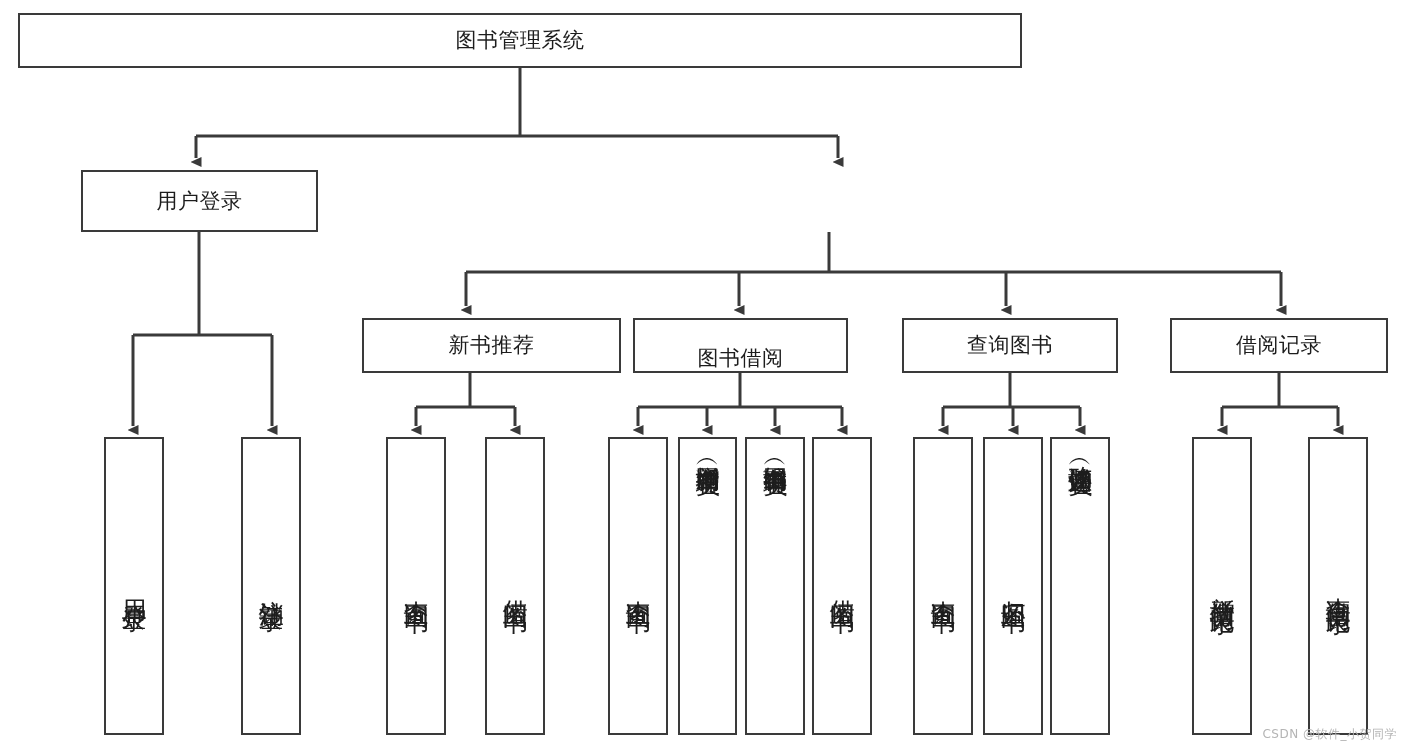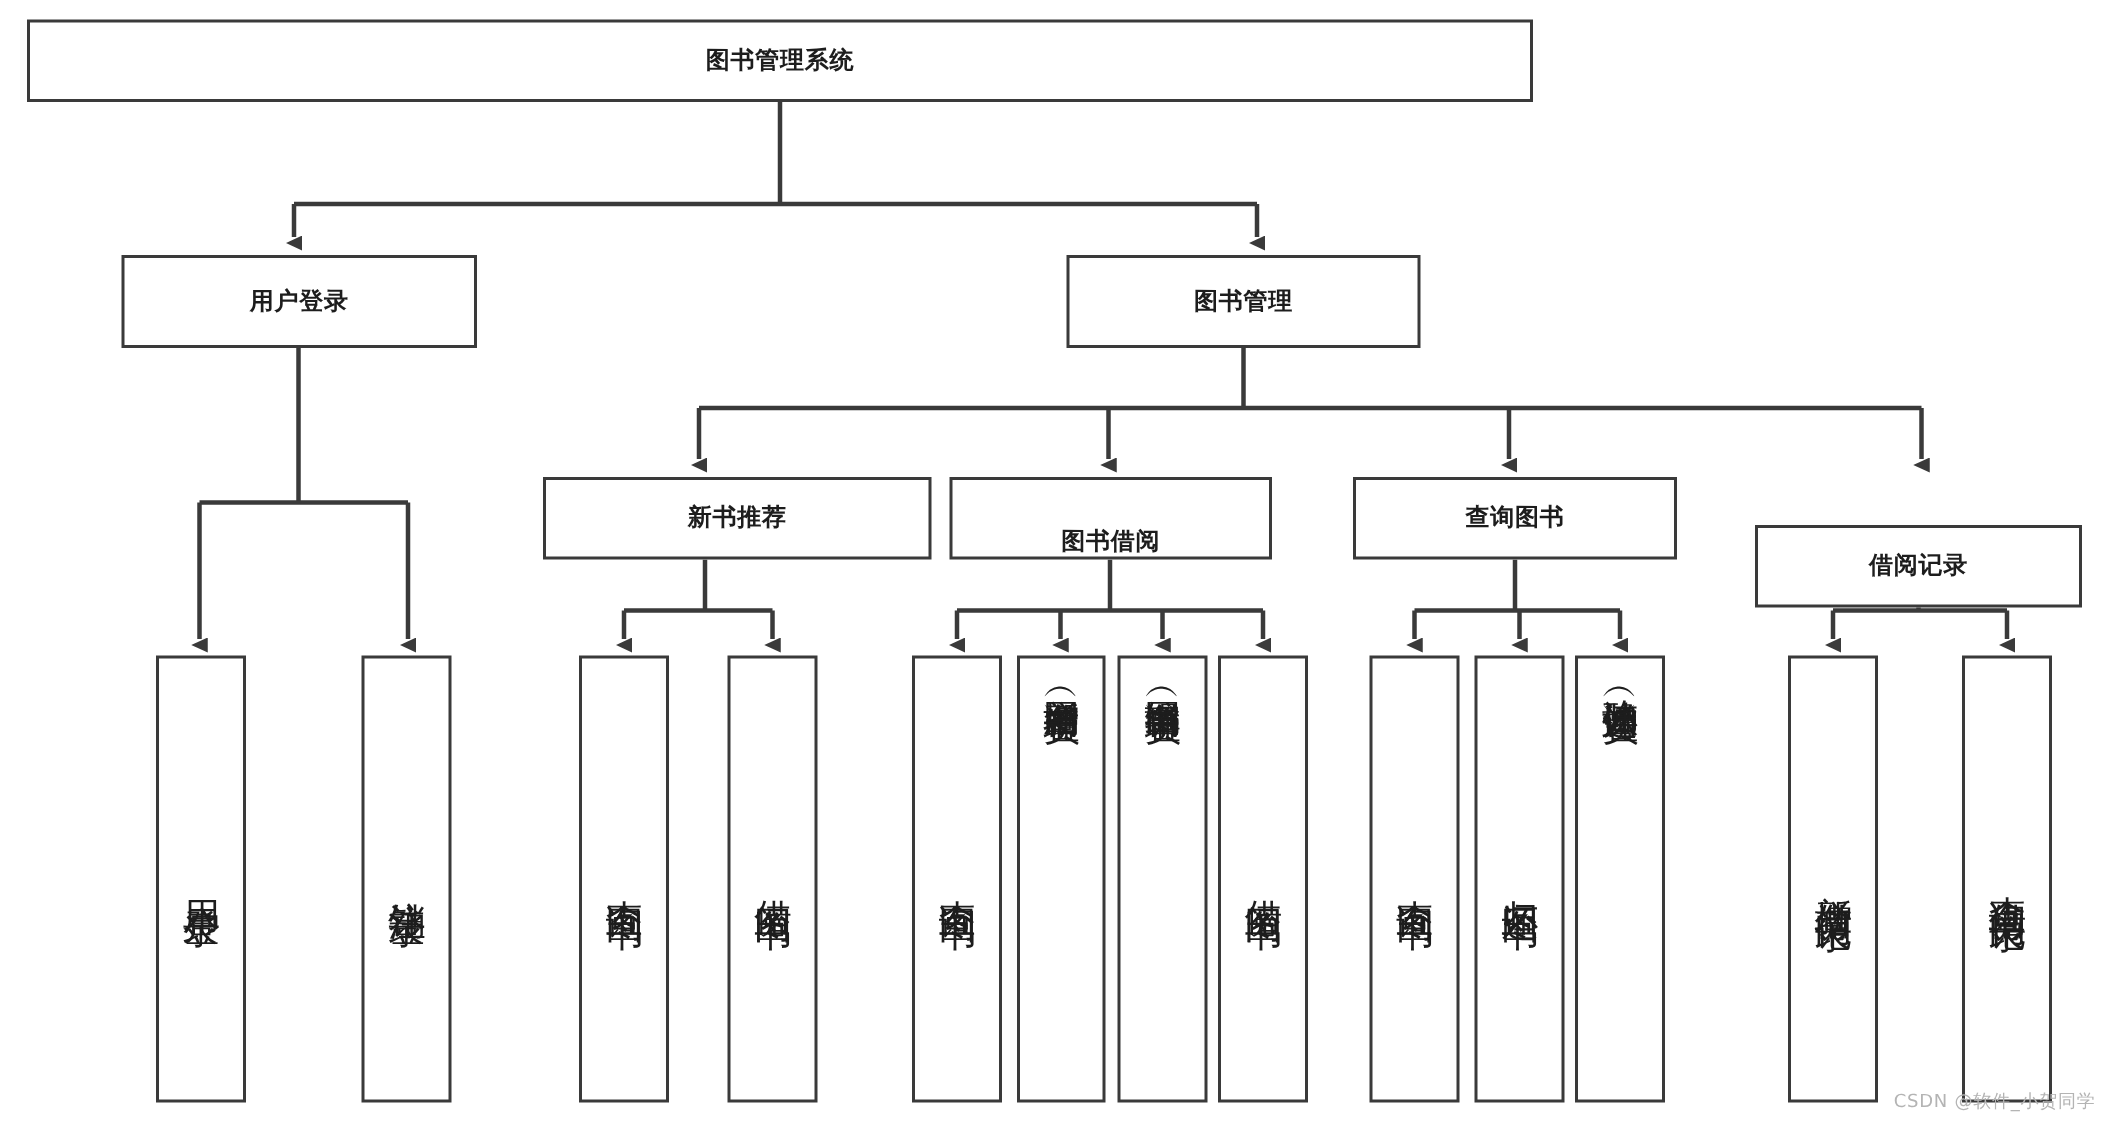--- a/index.html
+++ b/index.html
@@ -35,24 +35,23 @@
     color: #1d1d1d;
     z-index: 2;
   }
   .node .label {
     display: block;
     text-align: center;
     line-height: 1.18;
     color: #1d1d1d;
   }
   .node.horizontal .label {
-    font-size: 16px;
+    font-size: 21px;
     letter-spacing: 0.5px;
     white-space: nowrap;
-    font-weight: bold;
   }
   .node.vertical {
     align-items: flex-start;
     padding-top: 8px;
   }
   .node.vertical .label {
     writing-mode: vertical-rl;
     text-orientation: upright;
     font-size: 25px;
     letter-spacing: 3px;
@@ -133,34 +132,31 @@
     </g>
   </svg>
 
   <div class="node horizontal" style="left:18px; top:13px; width:1004px; height:55px;">
     <span class="label">图书管理系统</span>
   </div>
 
   <div class="node horizontal" style="left:81px; top:170px; width:237px; height:62px;">
     <span class="label">用户登录</span>
   </div>
-  <div class="node horizontal" style="left:711px; top:170px; width:236px; height:62px;">
-    <span class="label">图书管理</span>
-  </div>
 
   <div class="node horizontal" style="left:362px; top:318px; width:259px; height:55px;">
     <span class="label">新书推荐</span>
   </div>
   <div class="node horizontal" style="left:633px; top:318px; width:215px; height:55px;align-items:flex-end;">
     <span class="label">图书借阅</span>
   </div>
   <div class="node horizontal" style="left:902px; top:318px; width:216px; height:55px;">
     <span class="label">查询图书</span>
   </div>
-  <div class="node horizontal" style="left:1170px; top:318px; width:218px; height:55px;margin-top:32px;">
+  <div class="node horizontal" style="left:1170px; top:318px; width:218px; height:55px;">
     <span class="label">借阅记录</span>
   </div>
 
   <div class="node vertical centered" style="left:104px; top:437px; width:60px; height:298px;">
     <span class="label">用户登录</span>
   </div>
   <div class="node vertical centered" style="left:241px; top:437px; width:60px; height:298px;">
     <span class="label">注销登录</span>
   </div>
 

